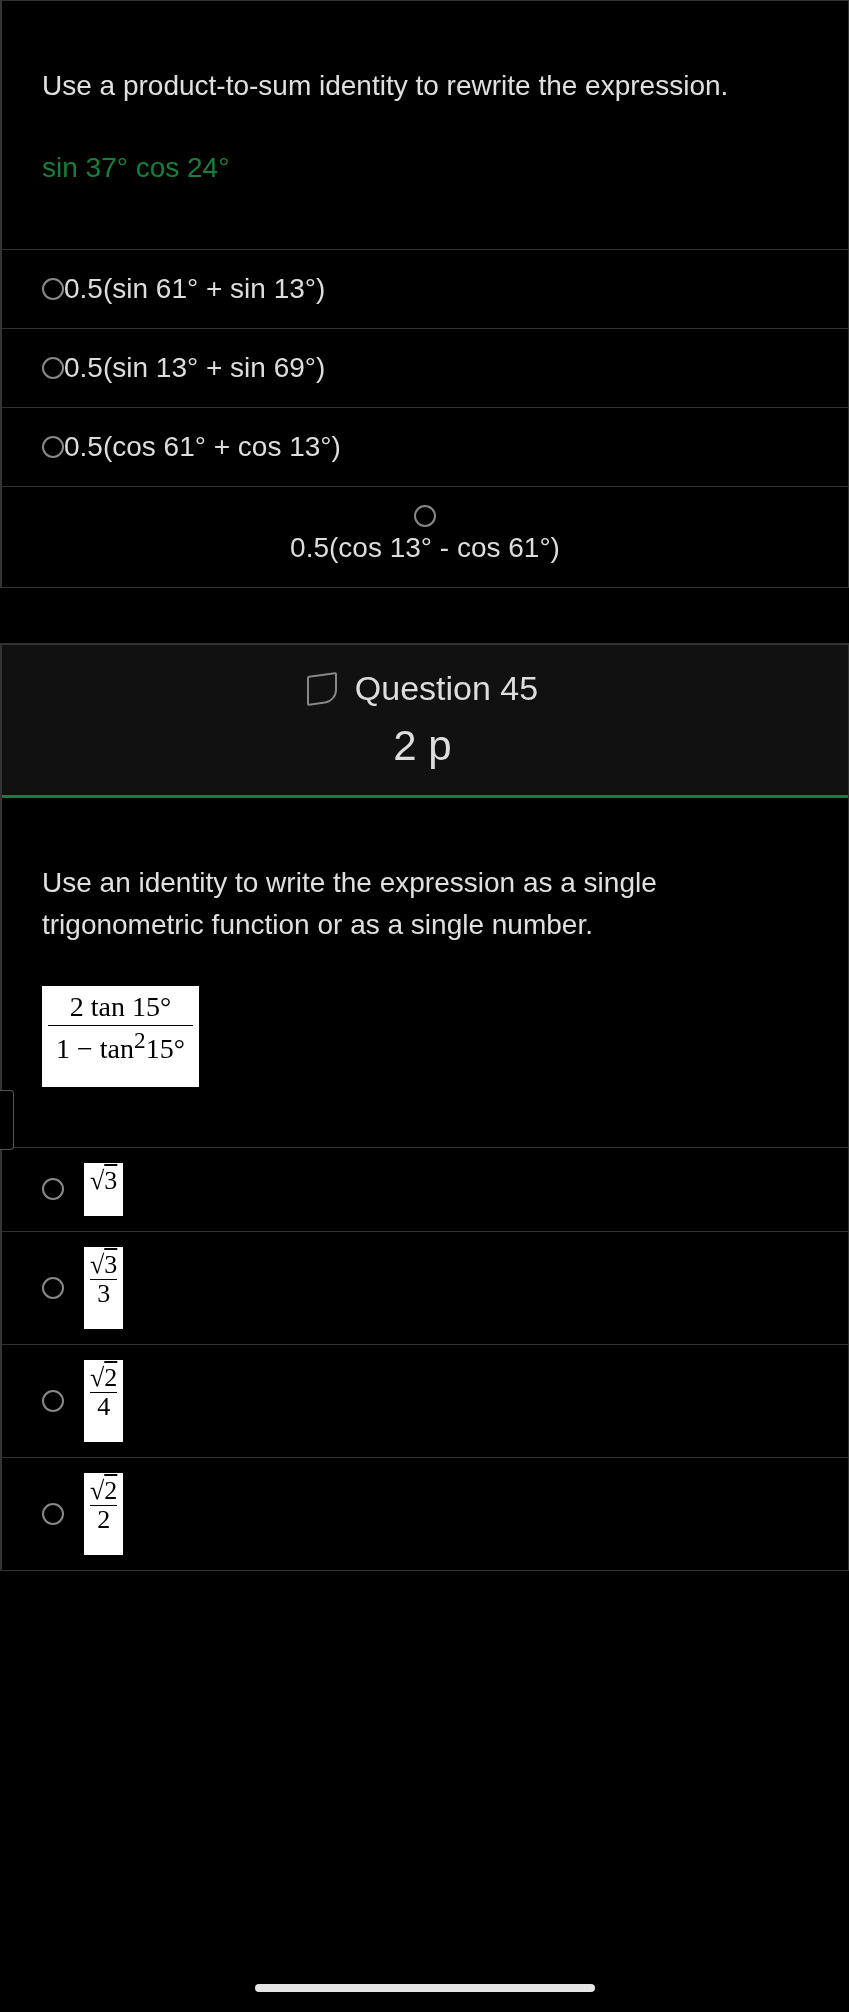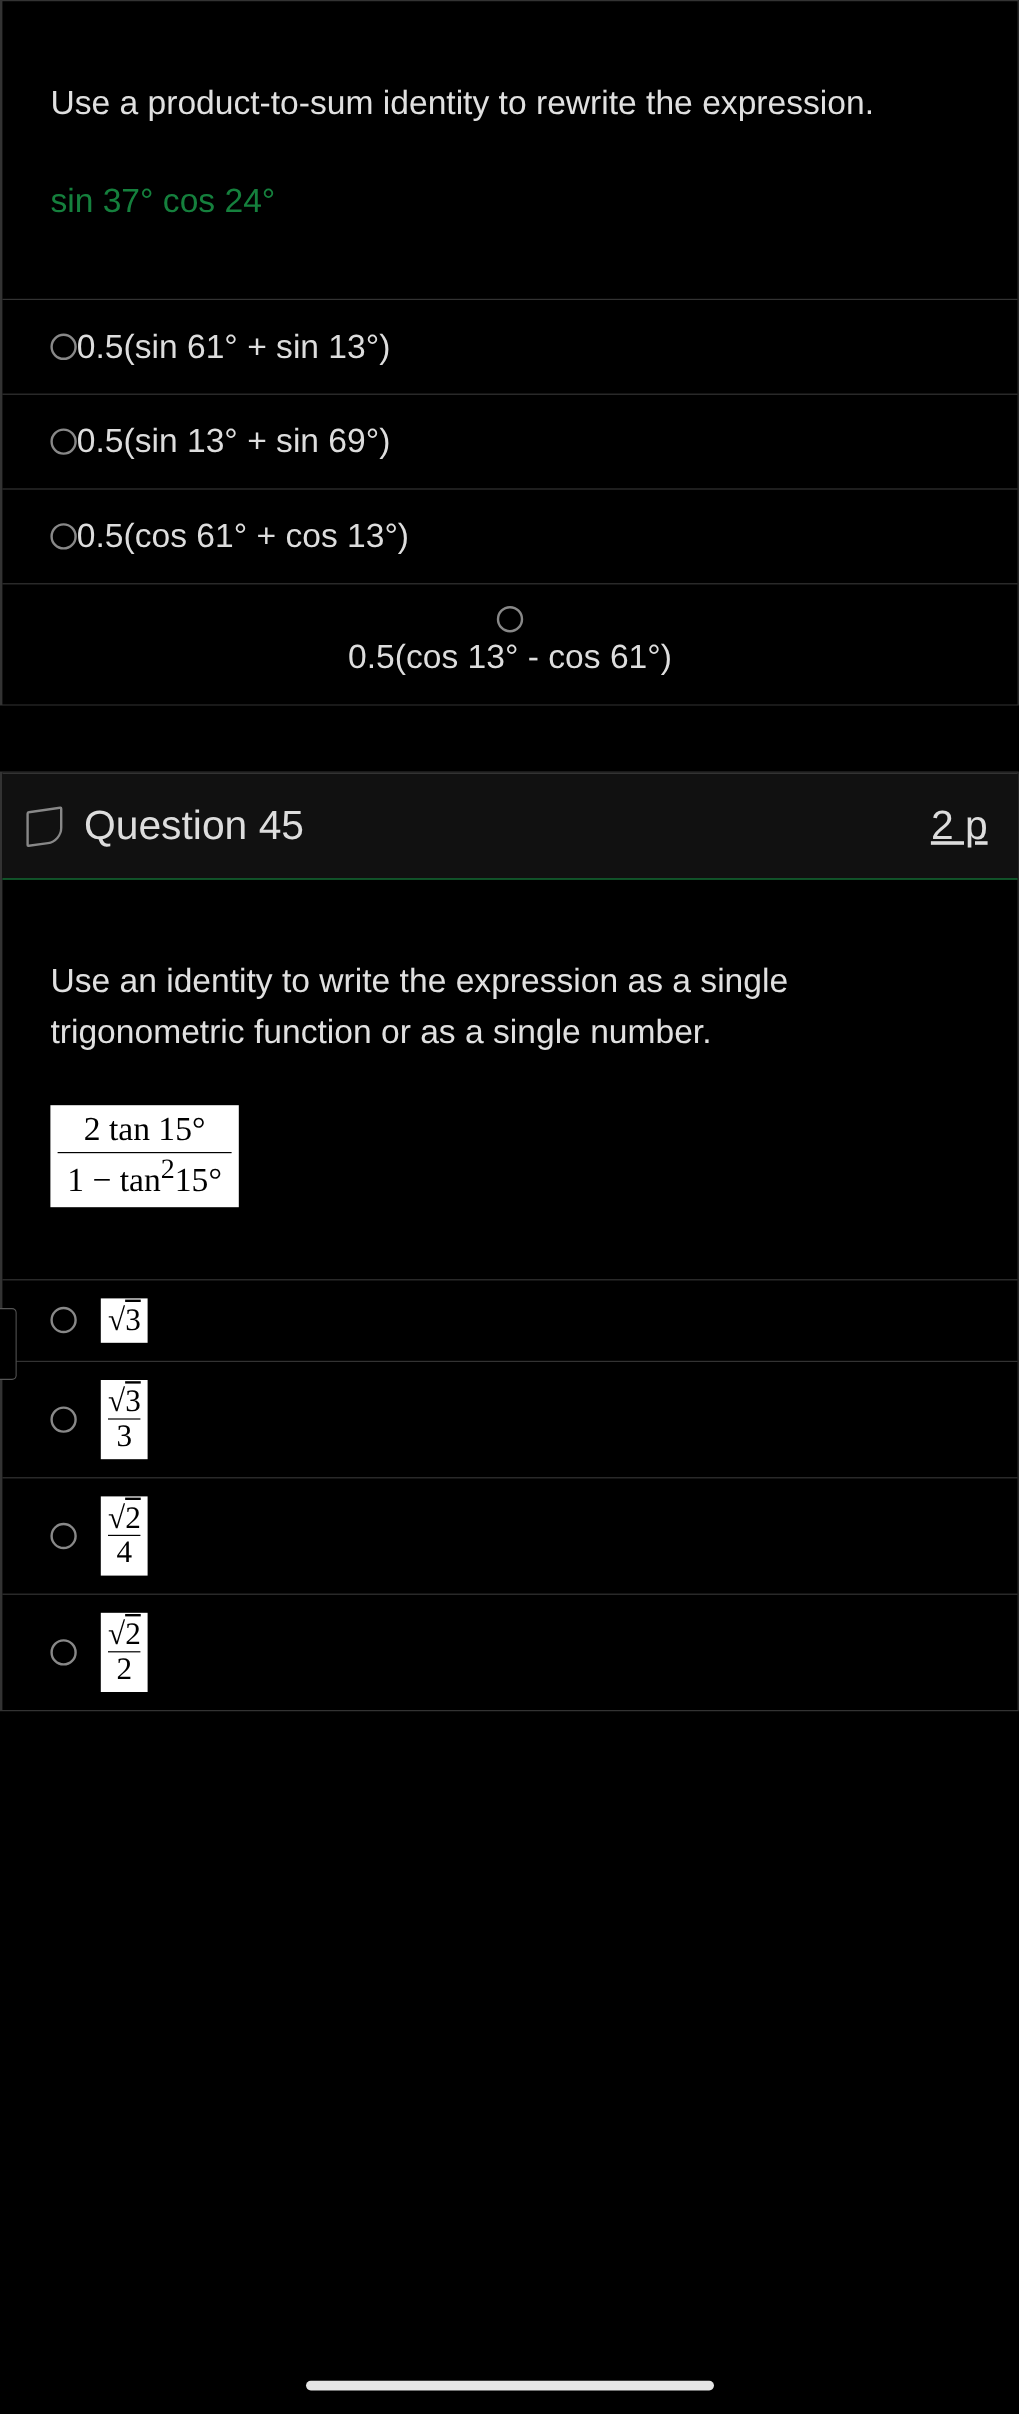--- a/index.html
+++ b/index.html
@@ -51,22 +51,23 @@
     color: #ddd;
     font-weight: 300;
   }
   .spacer { height: 55px; }
   .q-header {
     display: flex;
     align-items: center;
     justify-content: space-between;
     background: #111;
     border-top: 1px solid #333;
-    border-bottom: 1px solid #15803d;
+    border-bottom: 3px solid #15803d;
     padding: 18px 25px 18px 20px;
+    flex-direction: column;
   }
   .q-header-left {
     display: flex;
     align-items: center;
     gap: 18px;
   }
   .flag-icon {
     width: 30px;
     height: 30px;
     border: 2px solid #888;
@@ -74,33 +75,32 @@
     border-bottom-right-radius: 12px;
     transform: skewY(-8deg);
   }
   .q-title {
     color: #ddd;
     font-size: 34px;
     font-weight: 300;
   }
   .q-points {
     color: #ddd;
-    font-size: 34px;
-    font-weight: 300;
-    text-decoration: underline;
+    font-size: 42px;
+    font-weight: 300;
   }
   
   .math-box {
     background: #fff;
     color: #000;
     display: inline-block;
     font-family: "Times New Roman", serif;
     font-size: 26px;
     line-height: 1.1;
-    padding: 4px 6px 4px 6px;
+    padding: 4px 6px 20px 6px;
   }
   .math-box .num { text-align: center; }
   .math-box .den { border-top: 1.5px solid #000; text-align: center; }
   .sqrt { text-decoration: overline; }
   .expr-box { margin-bottom: 30px; }
   .option-math { display:flex; align-items:center; gap:20px; padding: 15px 40px; border-bottom:1px solid #333; }
   .option-math:last-child { border-bottom: none; }
   .home-bar {
     position: absolute;
     bottom: 20px;

